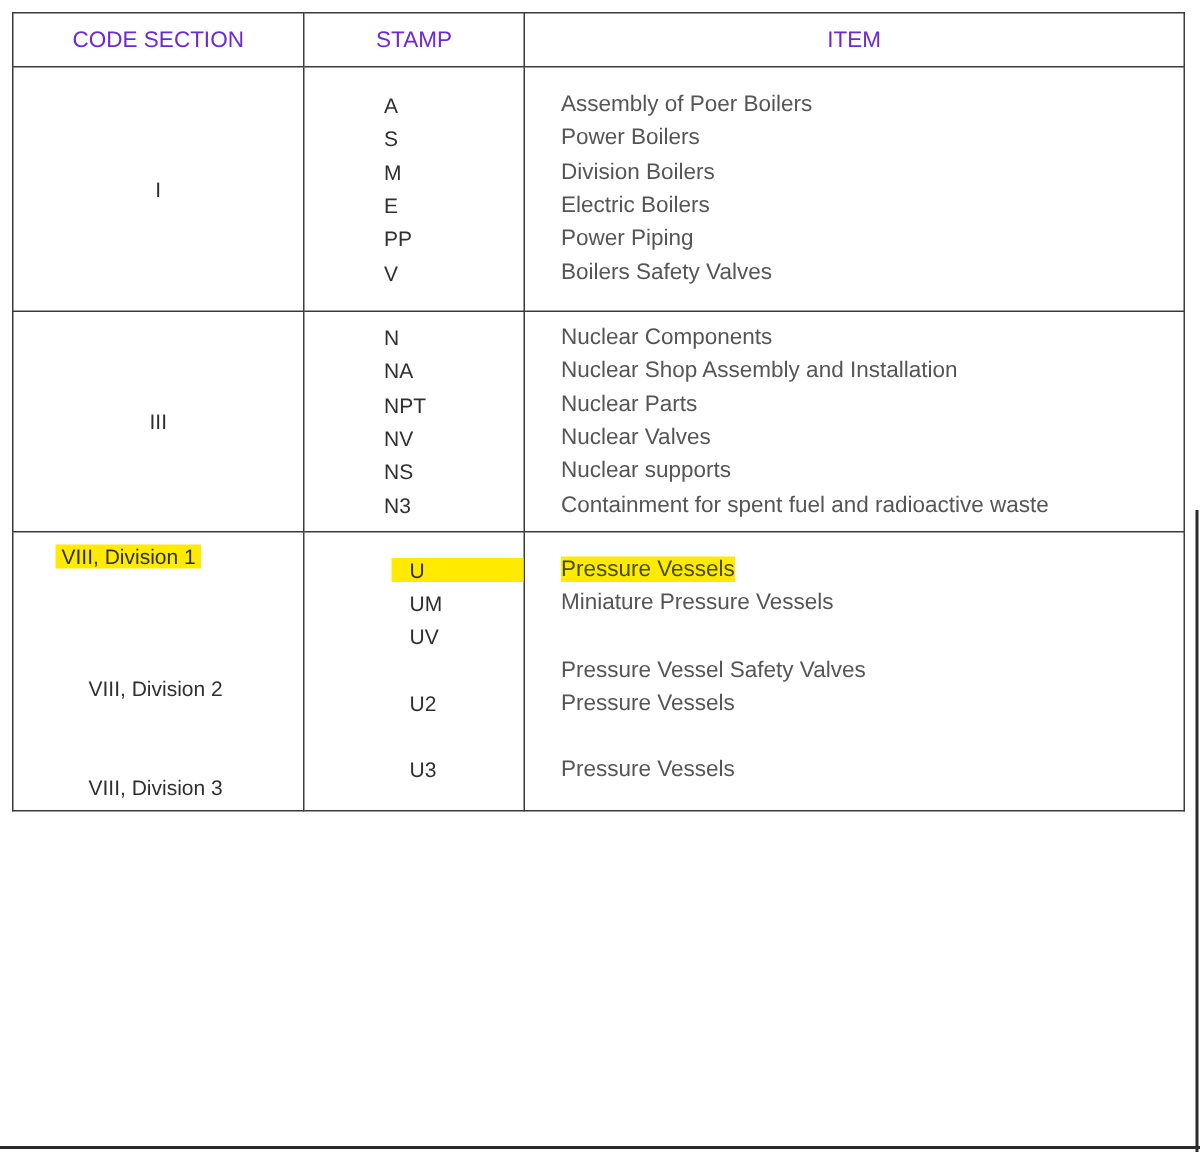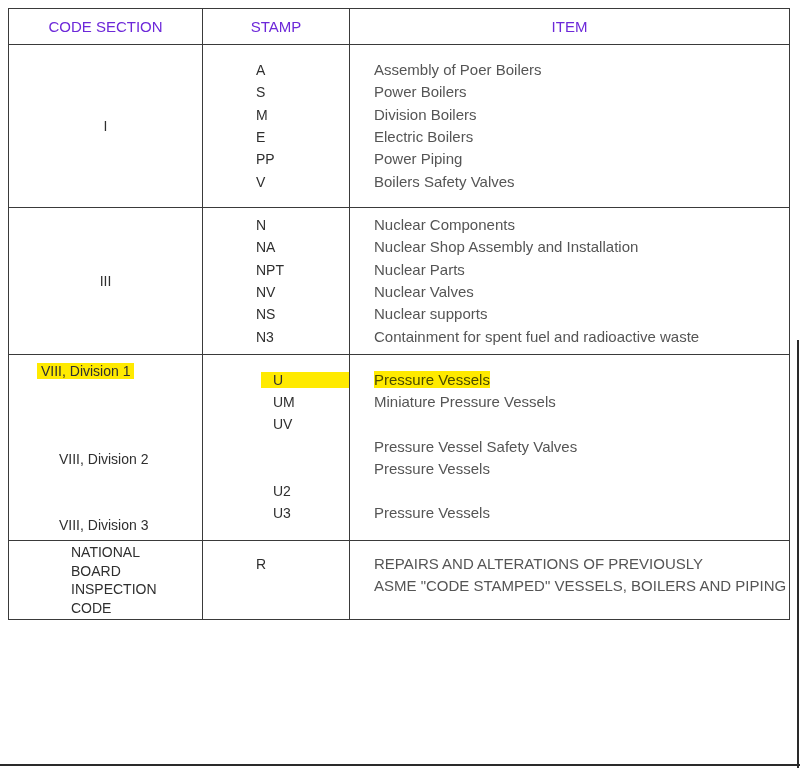--- a/index.html
+++ b/index.html
@@ -78,45 +78,30 @@
     <td class="sec" style="vertical-align:top; position:relative;">
       <div style="position:absolute; left:28px; top:8px;"><span class="hl" style="padding:0 4px;">VIII, Division 1</span></div>
       <div style="position:absolute; left:50px; top:96px;">VIII, Division 2</div>
       <div style="position:absolute; left:50px; top:162px;">VIII, Division 3</div>
     </td>
     <td class="stamps" style="vertical-align:top; position:relative;">
       <div class="hl" style="position:absolute; left:58px; right:0; top:17px; height:16px;"></div>
       <div style="position:absolute; left:70px; top:14px;" class="line">U</div>
       <div style="position:absolute; left:70px; top:36px;" class="line">UM</div>
       <div style="position:absolute; left:70px; top:58px;" class="line">UV</div>
-      <div style="position:absolute; left:70px; top:103px;margin-top:22px;" class="line">U2</div>
+      <div style="position:absolute; left:70px; top:103px;" class="line">U2</div>
       <div style="position:absolute; left:70px; top:147px;" class="line">U3</div>
     </td>
     <td class="items" style="vertical-align:top; position:relative;">
       <div style="position:absolute; left:24px; top:14px;" class="line"><span class="hl" style="color:#4a4a00;">Pressure Vessels</span></div>
       <div style="position:absolute; left:24px; top:36px;" class="line">Miniature Pressure Vessels</div>
       <div style="position:absolute; left:24px; top:58px;margin-top:23px;" class="line">Pressure Vessel Safety Valves</div>
       <div style="position:absolute; left:24px; top:103px;" class="line">Pressure Vessels</div>
       <div style="position:absolute; left:24px; top:147px;" class="line">Pressure Vessels</div>
     </td>
   </tr>
 
 
-  <tr style="height:79px">
-    <td class="sec" style="text-align:left; padding-left:62px !important;">
-      <div style="line-height:18.5px;">NATIONAL</div>
-      <div style="line-height:18.5px;">BOARD</div>
-      <div style="line-height:18.5px;">INSPECTION</div>
-      <div style="line-height:18.5px;">CODE</div>
-    </td>
-    <td class="stamps" style="vertical-align:top; padding-top:12px;"><div class="stamp-col">
-      <div class="line">R</div>
-    </div></td>
-    <td class="items" style="vertical-align:top; padding-top:12px;">
-      <div class="line">REPAIRS AND ALTERATIONS OF PREVIOUSLY</div>
-      <div class="line">ASME "CODE STAMPED" VESSELS, BOILERS AND PIPING</div>
-    </td>
-  </tr>
 </tbody>
   </table>
 
 <div class="frame-line" style="left:0; top:764px; width:800px; height:2px;"></div>
 <div class="frame-line" style="left:797px; top:340px; width:2px; height:428px;"></div>
 
 </body></html>

